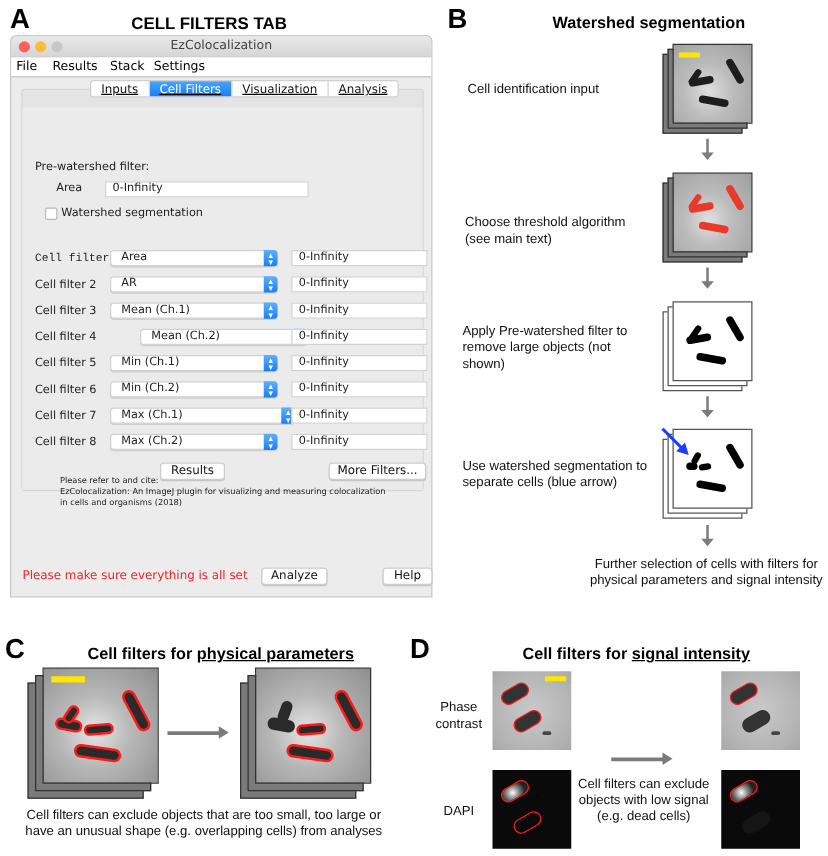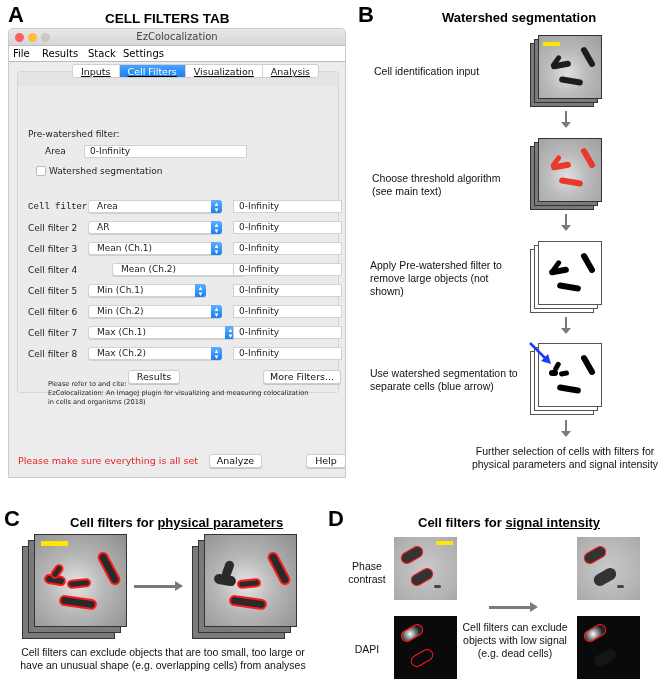--- a/index.html
+++ b/index.html
@@ -103,21 +103,21 @@
 
     <div class="lbl" style="left:10px;top:172px;">Cell filter 3</div>
     <div class="select" style="left:70px;top:170px;width:134px;"><span>Mean (Ch.1)</span><span class="sel-btn">▴<br>▾</span></div>
     <div class="field" style="left:215px;top:170px;width:109px;">0-Infinity</div>
 
     <div class="lbl" style="left:10px;top:193px;">Cell filter 4</div>
     <div class="select" style="left:70px;top:191px;width:134px;margin-left:24px;"><span>Mean (Ch.2)</span><span class="sel-btn">▴<br>▾</span></div>
     <div class="field" style="left:215px;top:191px;width:109px;">0-Infinity</div>
 
     <div class="lbl" style="left:10px;top:214px;">Cell filter 5</div>
-    <div class="select" style="left:70px;top:212px;width:118px;"><span>Min (Ch.1)</span><span class="sel-btn">▴<br>▾</span></div>
+    <div class="select" style="left:70px;top:212px;width:134px;"><span>Min (Ch.1)</span><span class="sel-btn">▴<br>▾</span></div>
     <div class="field" style="left:215px;top:212px;width:109px;">0-Infinity</div>
 
     <div class="lbl" style="left:10px;top:235px;">Cell filter 6</div>
     <div class="select" style="left:70px;top:233px;width:134px;"><span>Min (Ch.2)</span><span class="sel-btn">▴<br>▾</span></div>
     <div class="field" style="left:215px;top:233px;width:109px;">0-Infinity</div>
 
     <div class="lbl" style="left:10px;top:256px;">Cell filter 7</div>
     <div class="select" style="left:70px;top:254px;width:148px;"><span>Max (Ch.1)</span><span class="sel-btn">▴<br>▾</span></div>
     <div class="field" style="left:215px;top:254px;width:109px;">0-Infinity</div>
 

